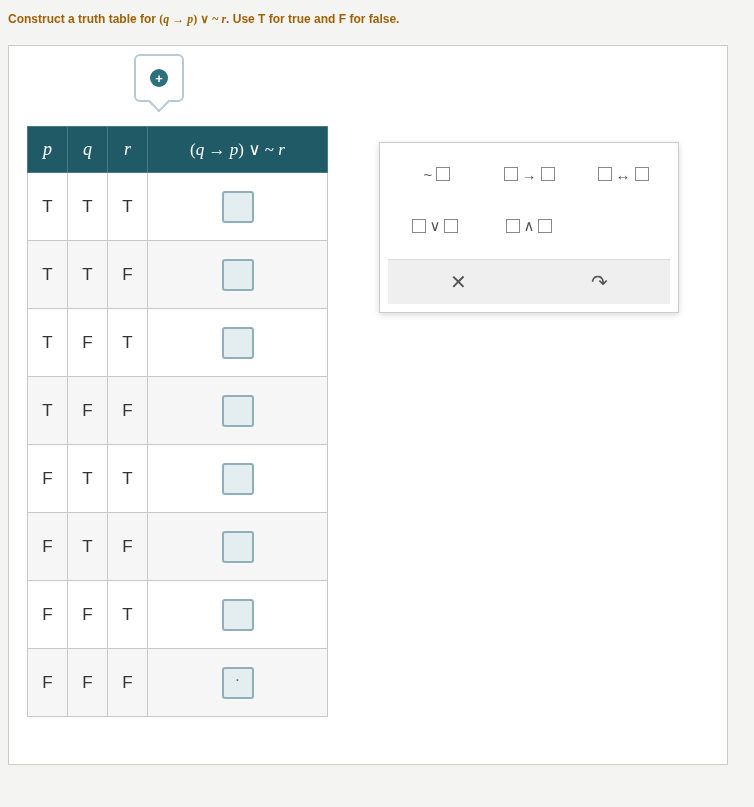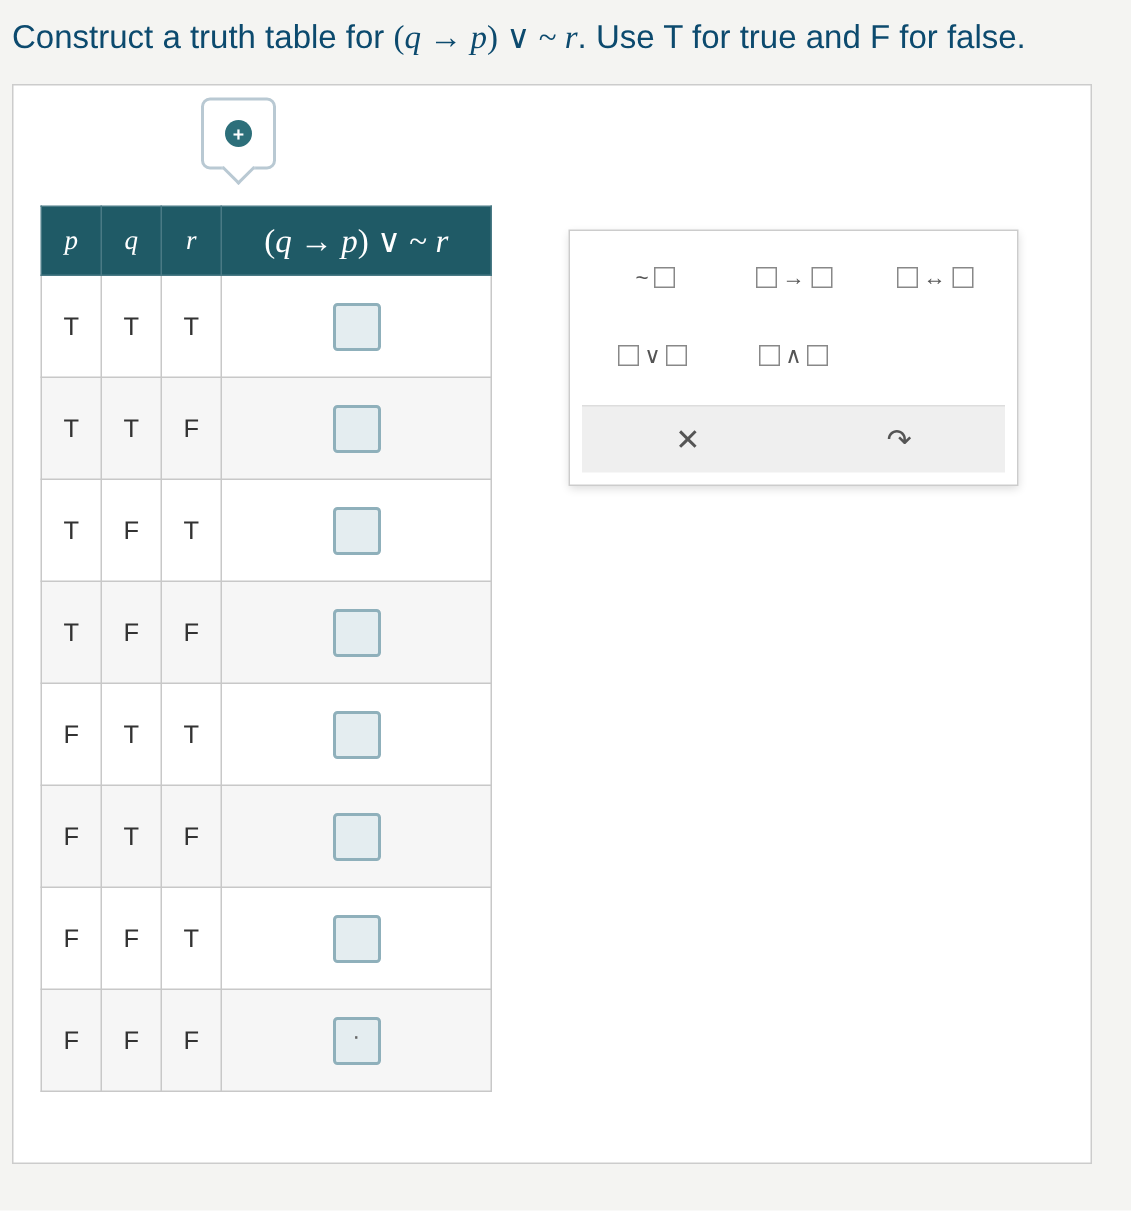--- a/index.html
+++ b/index.html
@@ -5,23 +5,24 @@
 * { box-sizing: border-box; margin: 0; padding: 0; }
 body {
   font-family: Arial, Helvetica, sans-serif;
   background: #f4f4f2;
   width: 754px;
   height: 807px;
   position: relative;
   color: #333;
 }
 .instruction {
-  font-size: 22px;
+  font-size: 12px;
   padding: 12px 8px 18px 8px;
-  color: #0c4a6e;
+  color: #a16207;
+  font-weight: bold;
 }
 .instruction .math { font-family: 'Times New Roman', serif; font-style: italic; }
 .instruction .sym { font-style: normal; }
 .work-area {
   background: #fff;
   border: 1px solid #ccc;
   margin: 0 8px;
   padding: 22px 18px 18px 18px;
   position: relative;
   width: 720px;
@@ -65,21 +66,21 @@
   color: #fff;
   font-family: 'Times New Roman', serif;
   font-style: italic;
   font-weight: normal;
   font-size: 18px;
   border: 1px solid #4a7a85;
   height: 46px;
   text-align: center;
 }
 table.truth th.narrow { width: 40px; }
-table.truth th.wide { width: 180px; font-size: 22px; }
+table.truth th.wide { width: 180px; font-size: 17px; }
 table.truth th .sym { font-style: normal; }
 table.truth td {
   border: 1px solid #c8c8c8;
   height: 68px;
   text-align: center;
   font-size: 17px;
   color: #333;
   background: #fff;
 }
 table.truth tr:nth-child(even) td { background: #f6f6f6; }

